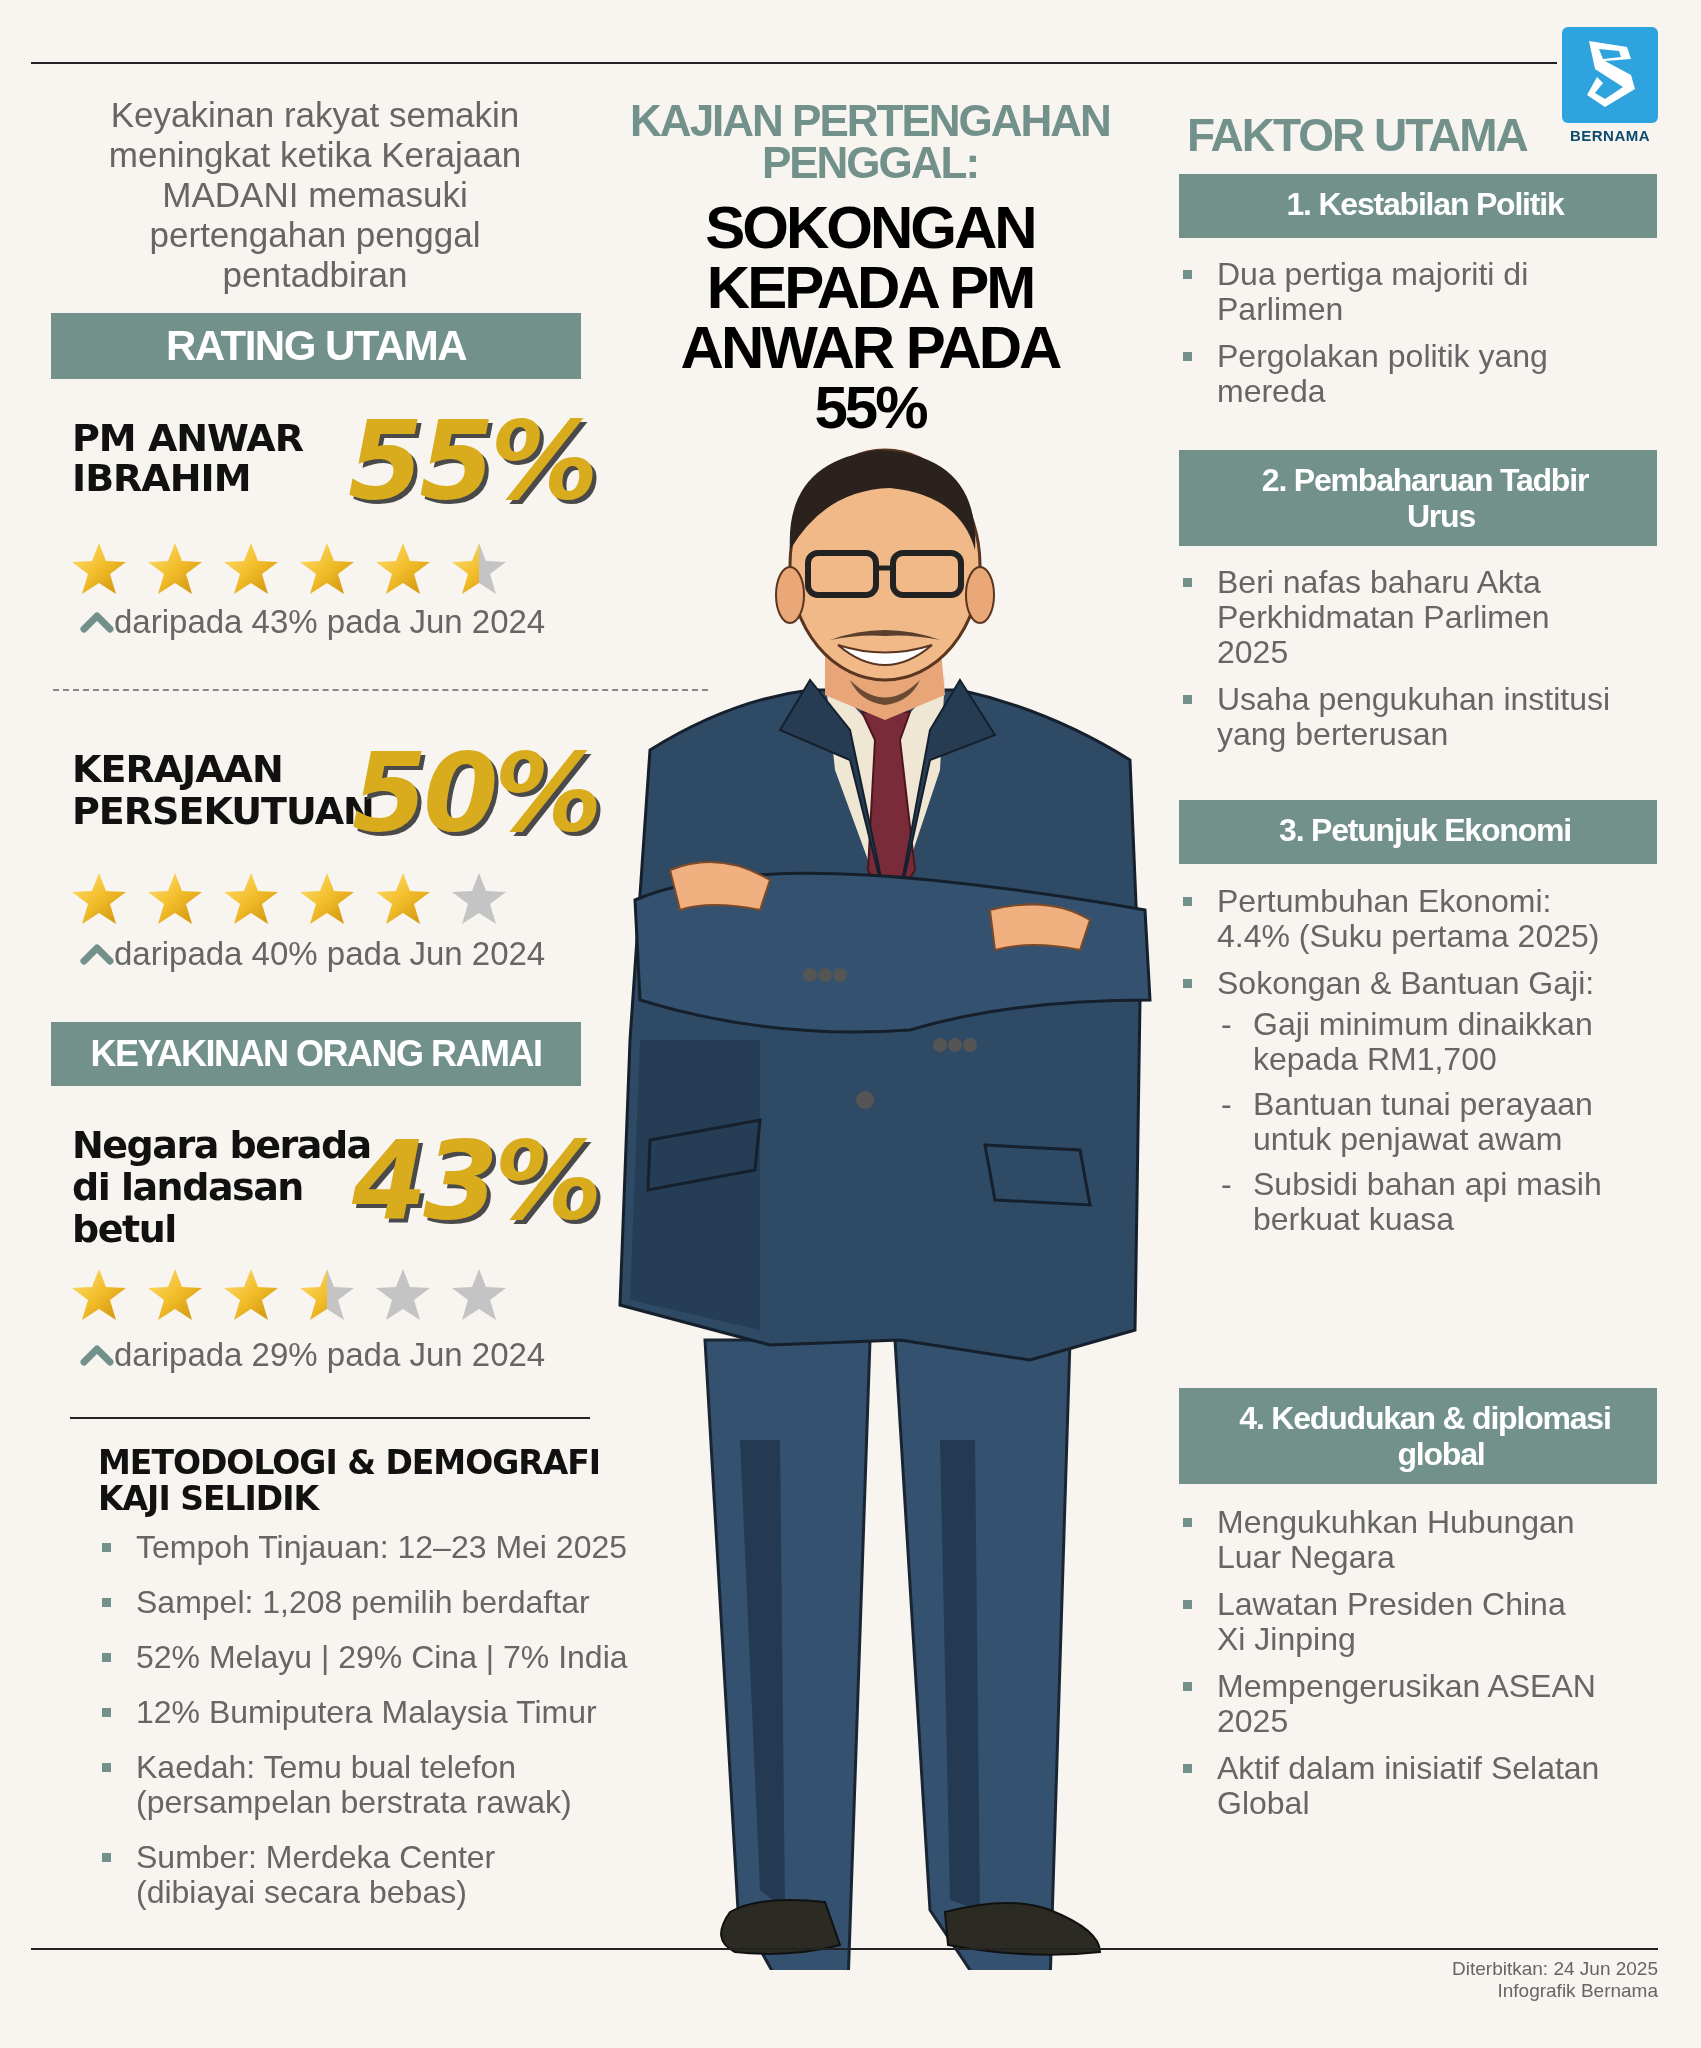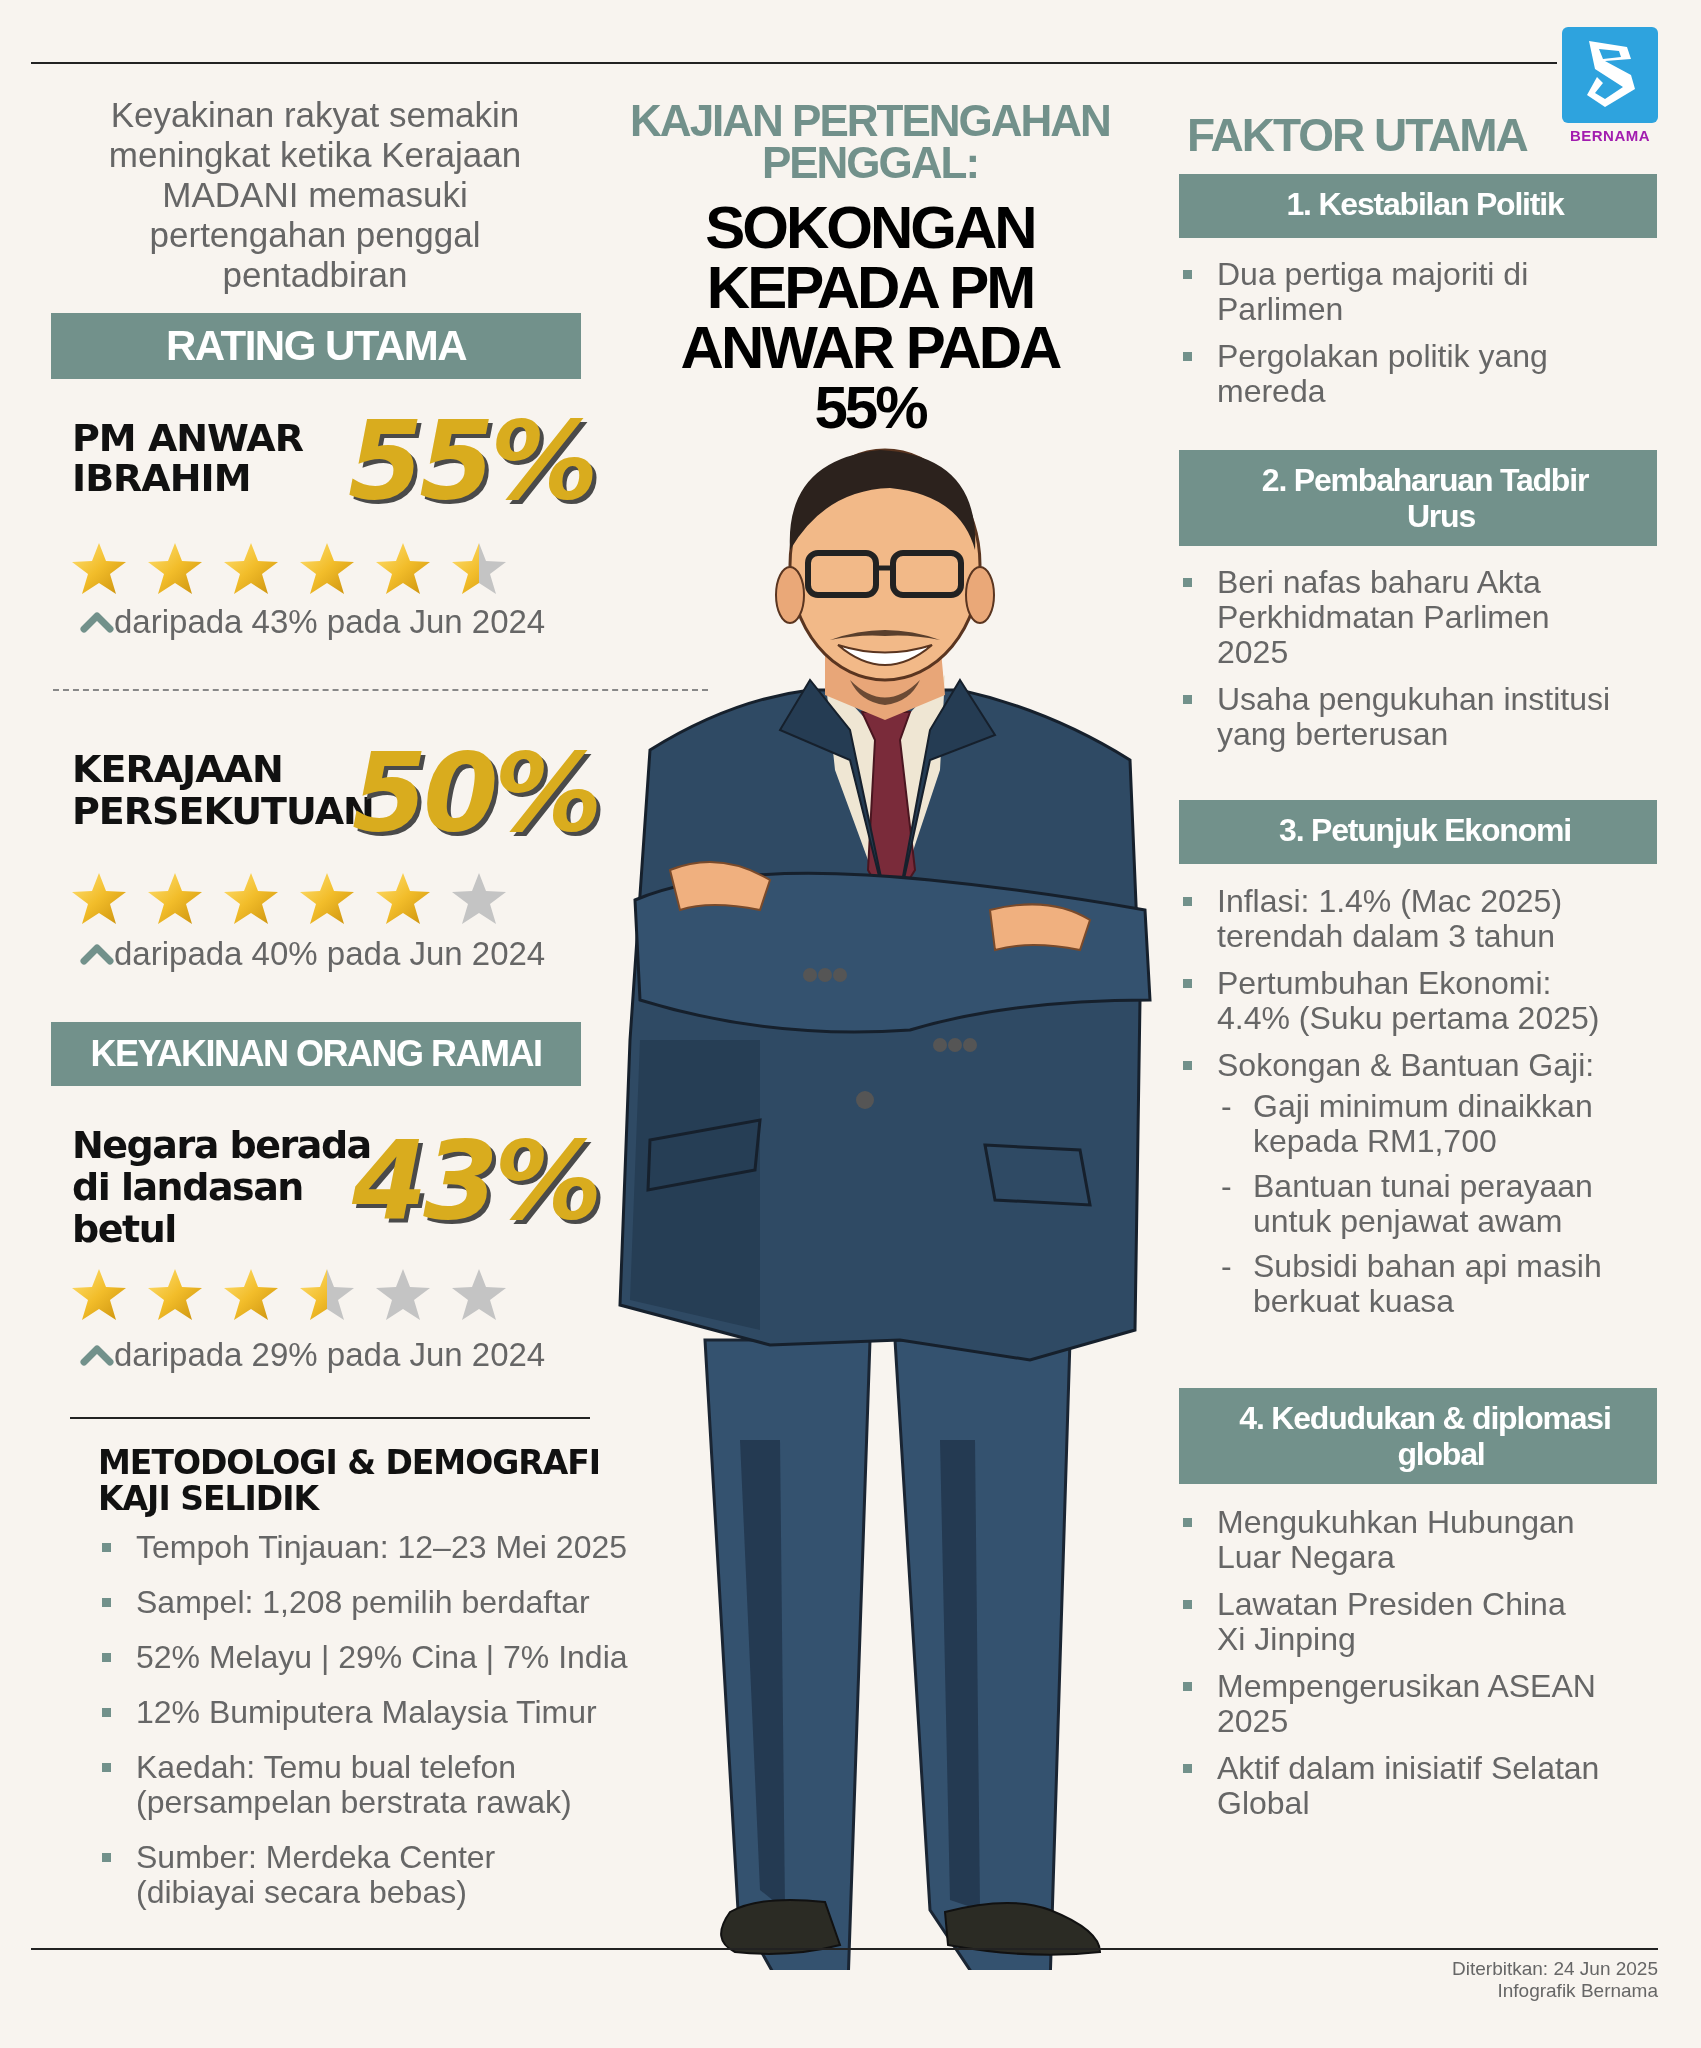--- a/index.html
+++ b/index.html
@@ -5,21 +5,21 @@
   * { box-sizing: border-box; margin: 0; padding: 0; }
   html, body { width: 1701px; height: 2048px; background: #f8f4ef; overflow: hidden; }
   body { position: relative; font-family: "Liberation Sans", "DejaVu Sans", sans-serif; color: #666; }
 
   .rule-top { position: absolute; left: 31px; top: 62px; width: 1526px; height: 2px; background: #222; }
   .rule-bottom { position: absolute; left: 31px; top: 1948px; width: 1627px; height: 2px; background: #222; }
 
   
   .logo { position: absolute; left: 1562px; top: 27px; width: 97px; width: 96px; }
   .logo-box { width: 96px; height: 96px; background: #2ea3de; border-radius: 6px; display: flex; align-items: center; justify-content: center; }
-  .logo-text { color: #a21caf; font-weight: bold; font-size: 15px; text-align: center; margin-top: 4px; letter-spacing: 0.5px; }
+  .logo-text { color: #0c4a6e; font-weight: bold; font-size: 15px; text-align: center; margin-top: 4px; letter-spacing: 0.5px; }
 
   
   .intro { position: absolute; left: 60px; top: 95px; width: 510px; text-align: center; font-size: 35px; line-height: 40px; color: #666; }
   .band { position: absolute; background: #72918b; color: #fff; font-weight: bold; display: flex; align-items: center; justify-content: center; letter-spacing: -1.5px; }
   .band-rating { left: 51px; top: 313px; width: 530px; height: 66px; font-size: 42px; }
   .band-keyakinan { left: 51px; top: 1022px; width: 530px; height: 64px; font-size: 36px; }
 
   .stat-label { position: absolute; color: #111; font-weight: bold; font-family: "DejaVu Sans", sans-serif; letter-spacing: -1px; }
   .big-pct { position: absolute; font-weight: bold; font-style: italic; color: #d9ac1e; font-size: 108px; letter-spacing: -4px; text-shadow: 4px 4px 0 #4a4a4a; font-family: "DejaVu Sans", sans-serif; }
 
@@ -349,24 +349,20 @@
   <li>
       <div>Usaha pengukuhan institusi</div>
       <div>yang berterusan</div>
     </li>
 </ul>
 
 <div class="fband" style="top:800px;height:64px;">
   <span>3. Petunjuk Ekonomi</span>
 </div>
 <ul class="bullets flist" style="top:884px;">
-  <li>
-      <div>Inflasi: 1.4% (Mac 2025)</div>
-      <div>terendah dalam 3 tahun</div>
-    </li>
   <li>
       <div>Pertumbuhan Ekonomi:</div>
       <div>4.4% (Suku pertama 2025)</div>
     </li>
   <li>
     <div>Sokongan &amp; Bantuan Gaji:</div>
     <ul class="sublist">
       <li>
           <div>Gaji minimum dinaikkan</div>
           <div>kepada RM1,700</div>

